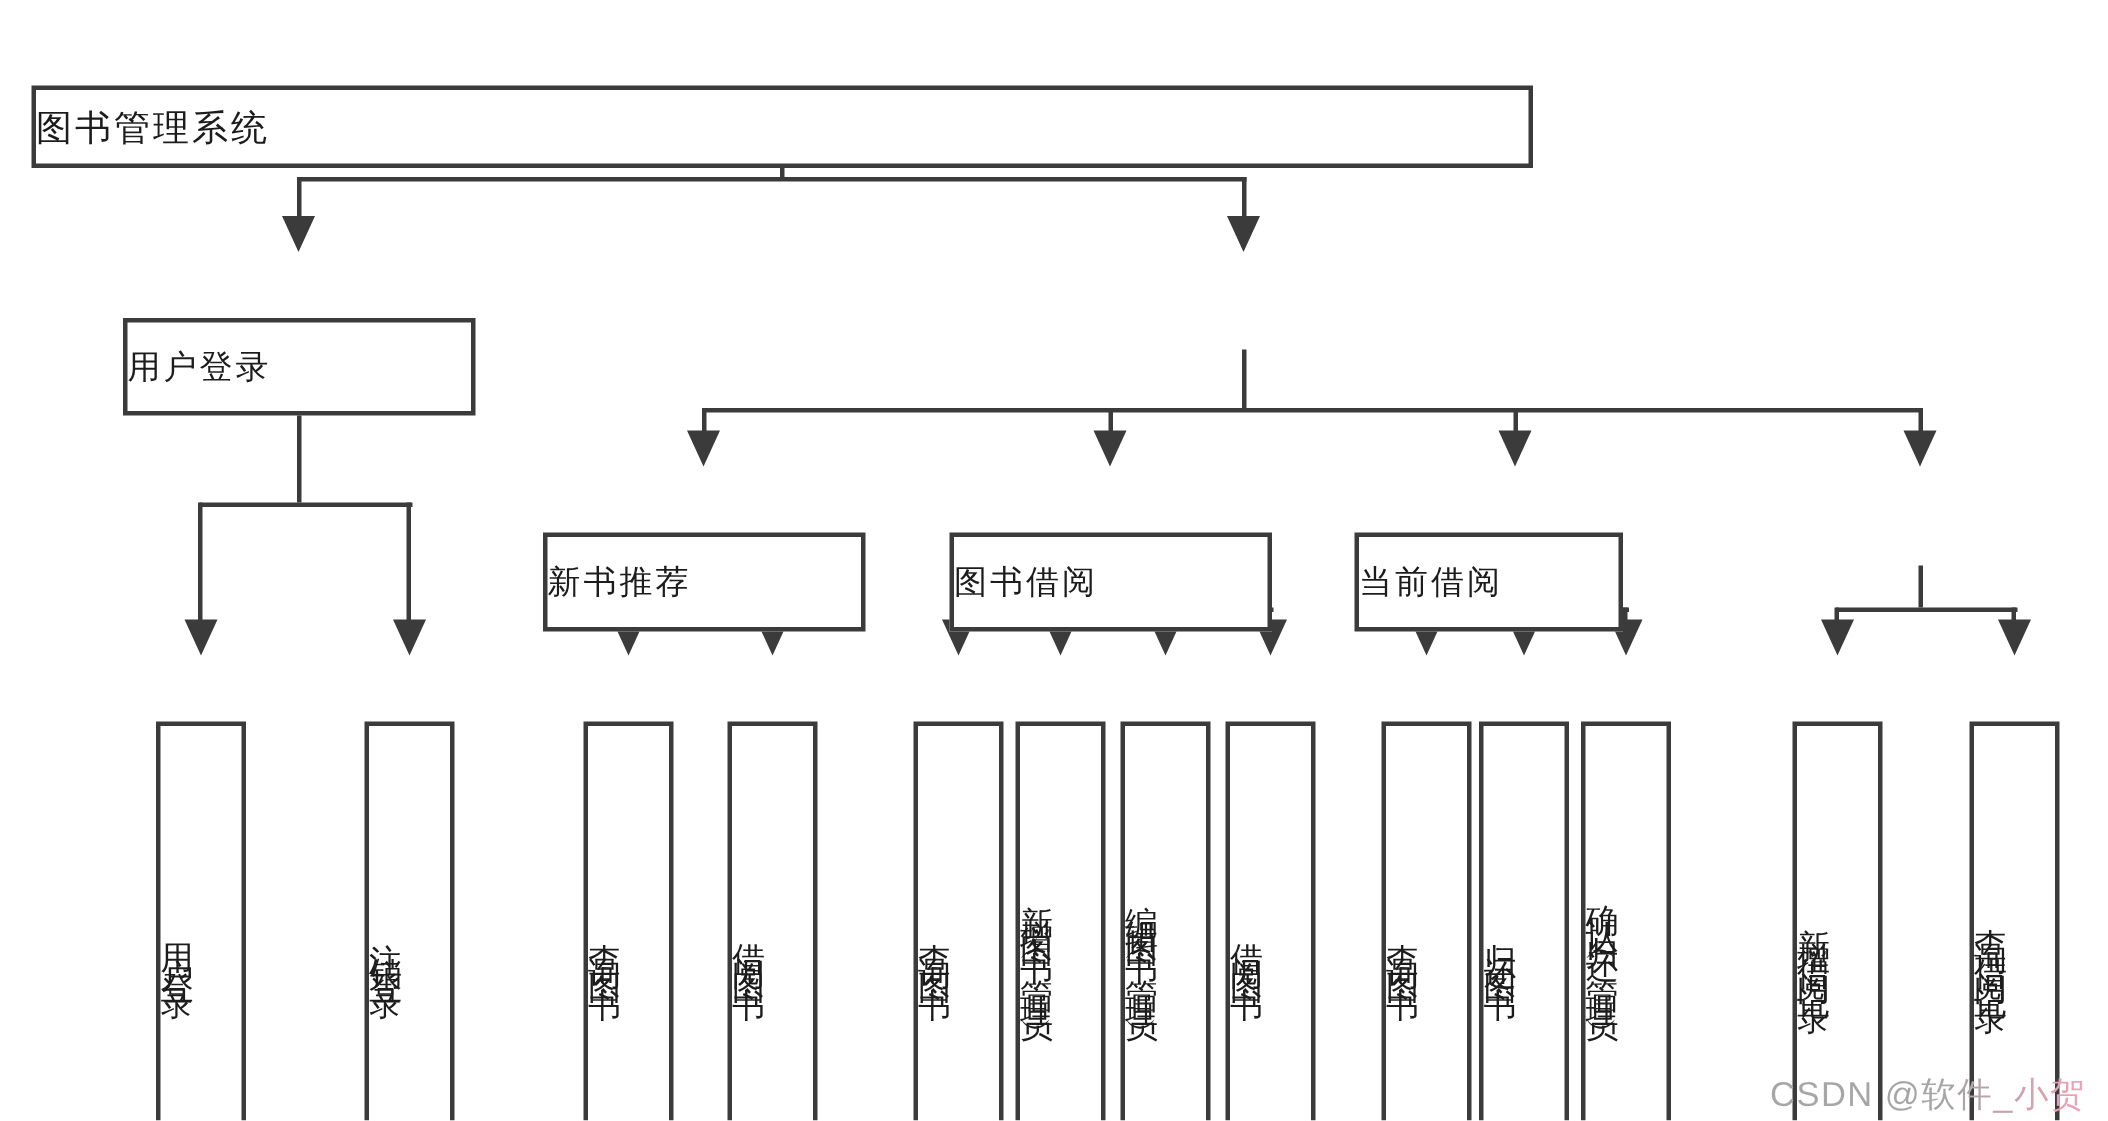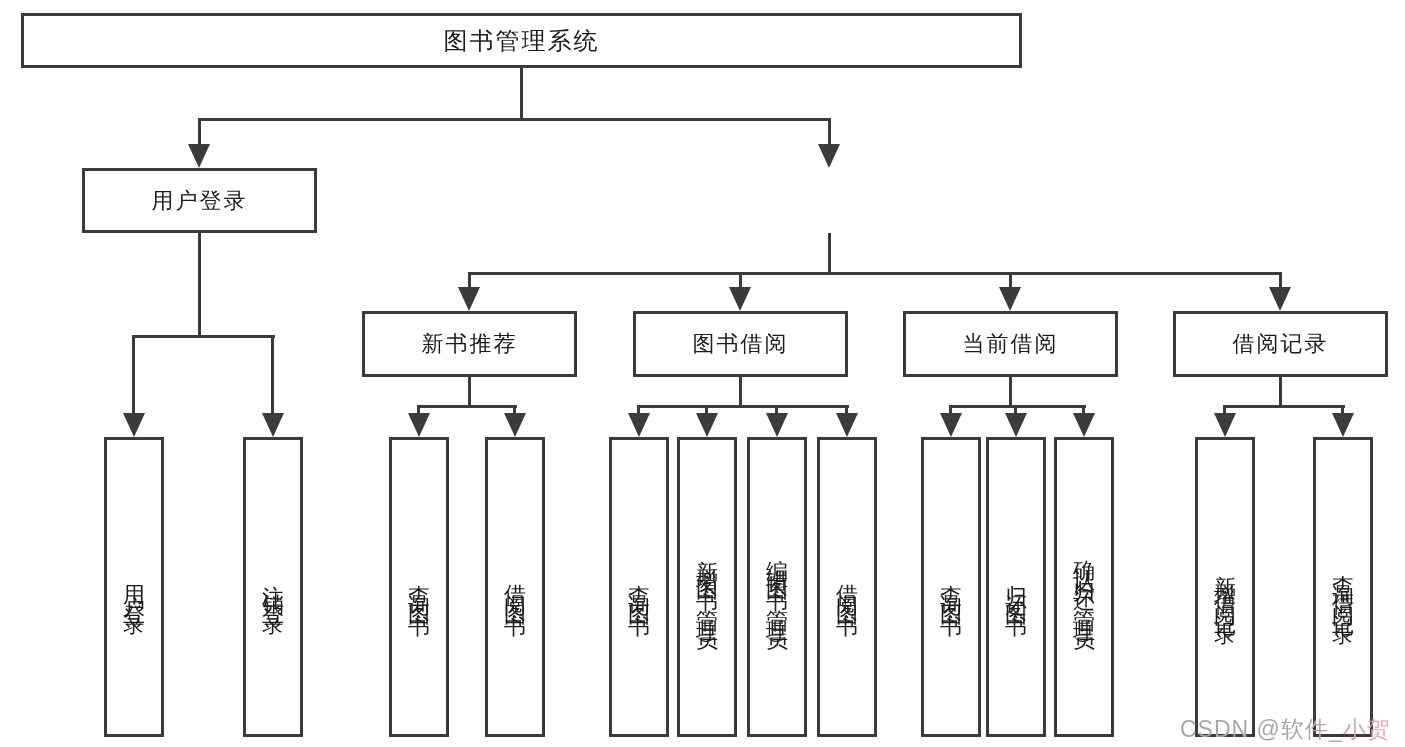--- a/index.html
+++ b/index.html
@@ -11,25 +11,26 @@
     font-family:"Liberation Sans","DejaVu Sans",sans-serif;
     color:#1c1c1c;
   }
   .box{
     position:absolute;
     box-sizing:border-box;
     background:#ffffff;
     border:3px solid #3b3b3b;
     display:flex;
     align-items:center;
-    justify-content:center;
+    justify-content:flex-start;
     font-size:22px;
     letter-spacing:2px;
     white-space:nowrap;
     z-index:2;
+    margin-top:44px;
   }
   .root-box{font-size:24px;}
   .leaf-box{z-index:2;}
   .vtext{
     writing-mode:vertical-rl;
     text-orientation:mixed;
     letter-spacing:10px;
     line-height:1;
     font-size:22px;
   }
@@ -66,25 +67,22 @@
   <div class="box" style="left:82px;top:168px;width:235px;height:65px;">
     <span>用户登录</span>
   </div>
 
   <div class="box" style="left:362px;top:311px;width:215px;height:66px;">
     <span>新书推荐</span>
   </div>
   <div class="box" style="left:633px;top:311px;width:215px;height:66px;">
     <span>图书借阅</span>
   </div>
-  <div class="box" style="left:903px;top:311px;width:215px;height:66px;">
+  <div class="box" style="left:903px;top:311px;width:179px;height:66px;">
     <span>当前借阅</span>
-  </div>
-  <div class="box" style="left:1173px;top:311px;width:215px;height:66px;">
-    <span>借阅记录</span>
   </div>
 
   <div class="box leaf-box" style="left:104px;top:437px;width:60px;height:300px;">
     <span class="vtext">用户登录</span>
   </div>
   <div class="box leaf-box" style="left:243px;top:437px;width:60px;height:300px;">
     <span class="vtext">注销登录</span>
   </div>
 
   <div class="box leaf-box" style="left:389px;top:437px;width:60px;height:300px;">

